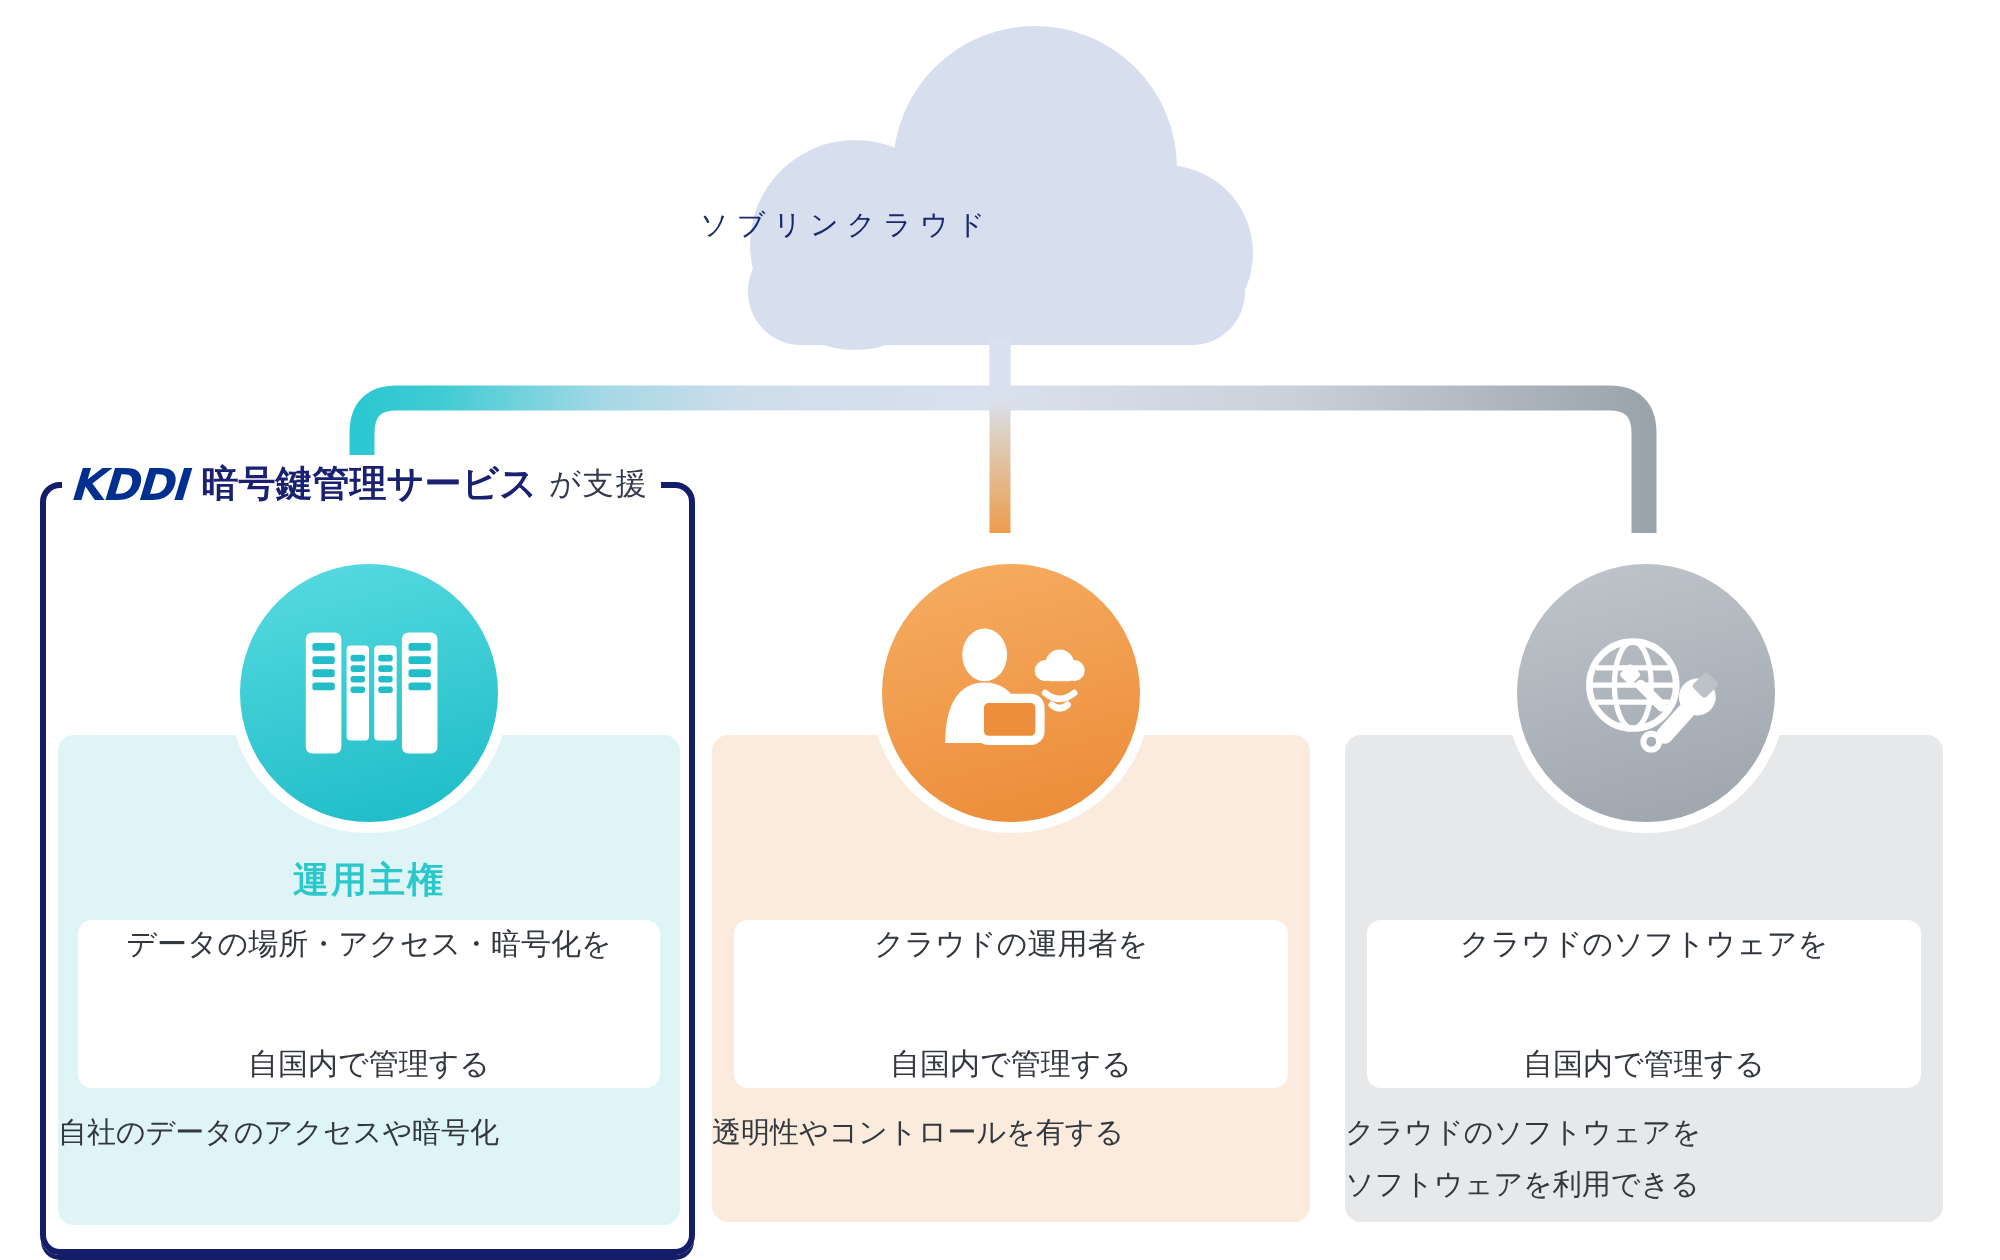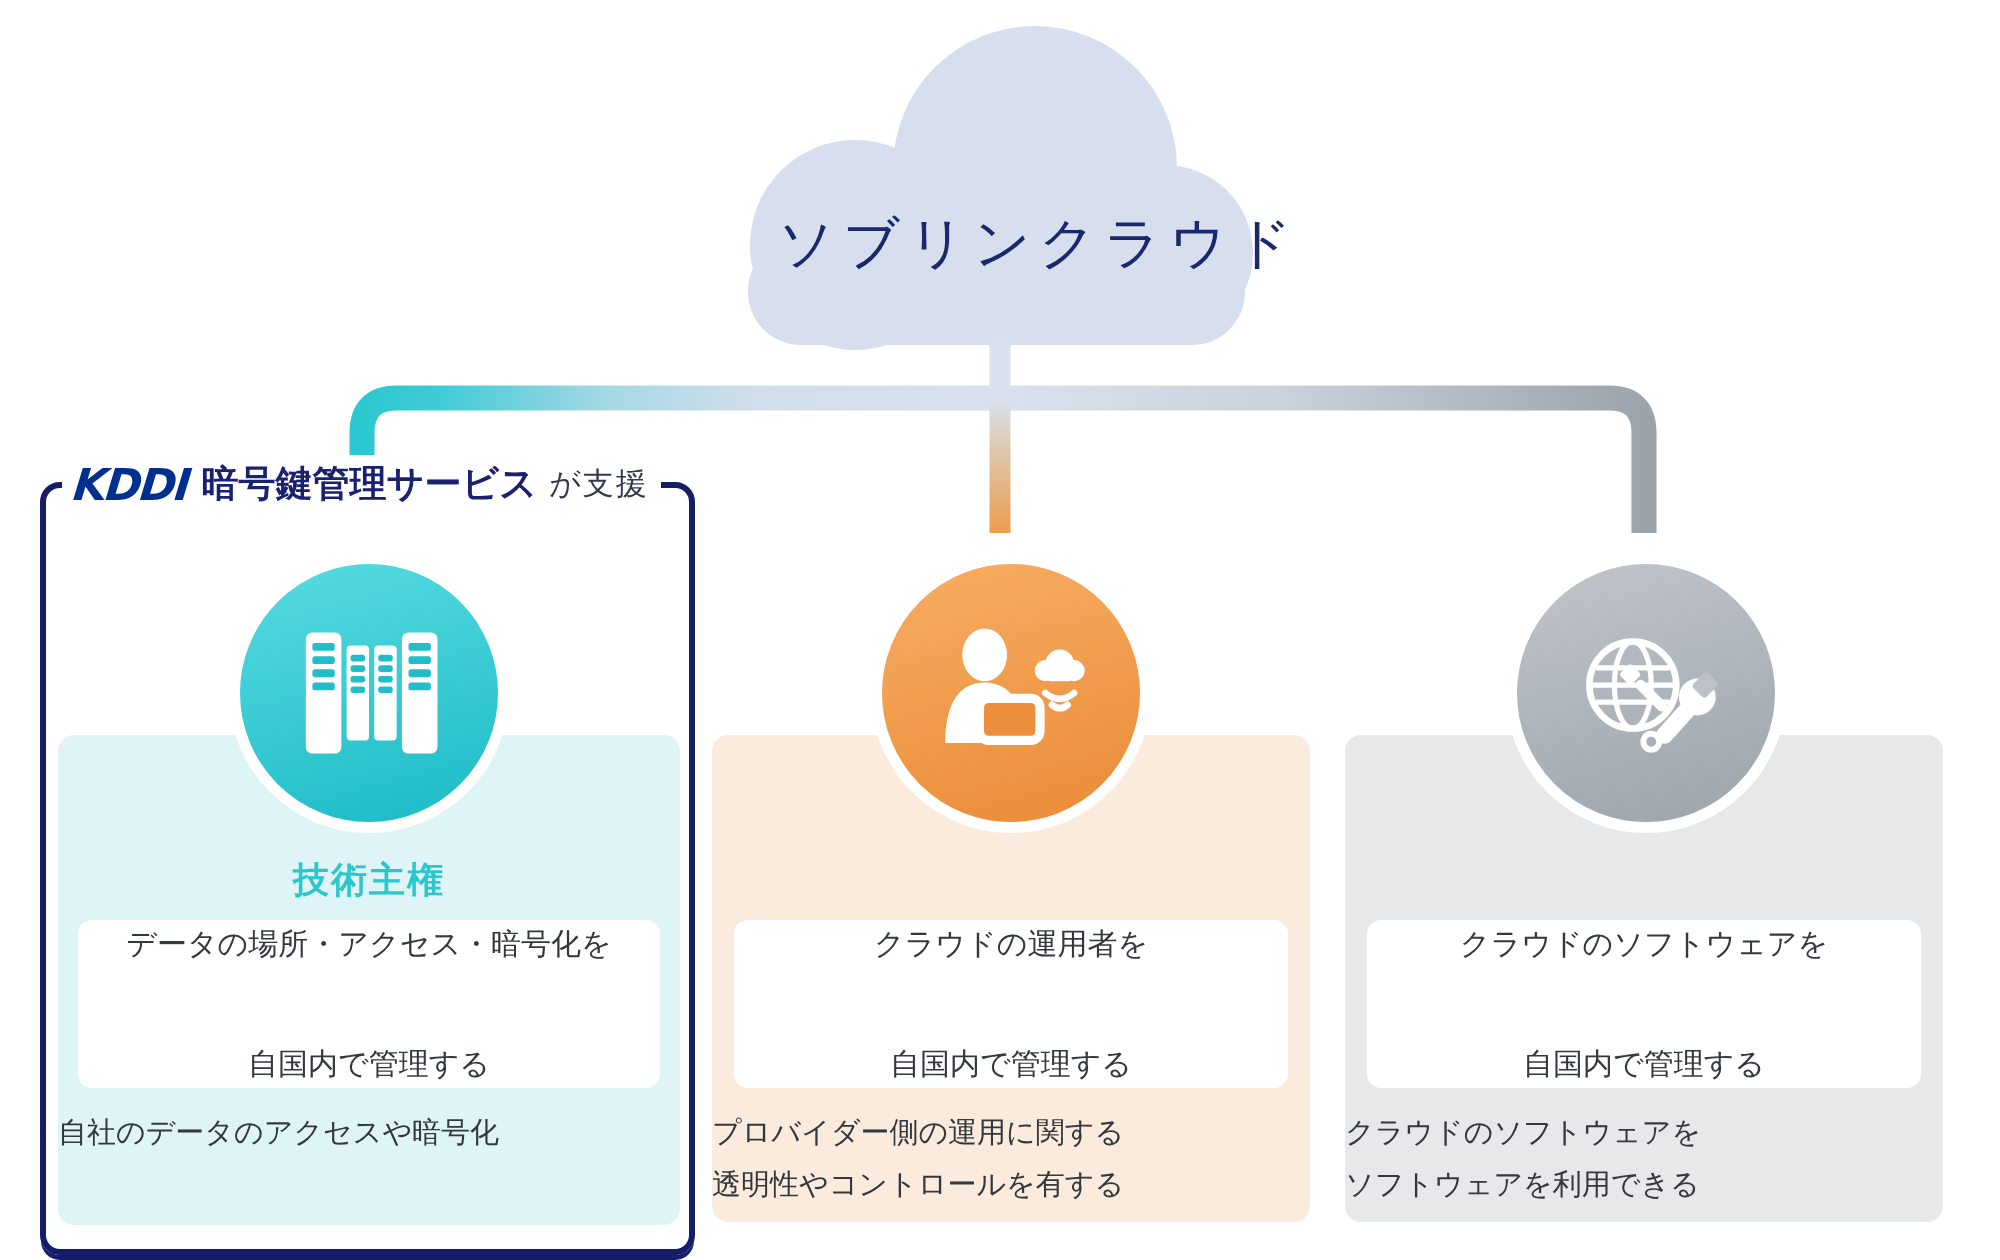--- a/index.html
+++ b/index.html
@@ -3,22 +3,22 @@
 <meta charset="utf-8">
 <style>
   html,body{margin:0;padding:0;background:#fff;}
   #stage{
     position:relative;width:2000px;height:1260px;background:#fff;overflow:hidden;
     font-family:"DejaVu Sans",sans-serif;
   }
   .abs{position:absolute;}
   
   .cloud-label{
-    left:700px;top:206px;width:600px;text-align:right;
-    font-size:56px;font-weight:500;letter-spacing:8px;color:var(--cloud-text);
+    left:700px;top:206px;width:600px;text-align:left;
+    font-size:28px;font-weight:500;letter-spacing:8px;color:var(--cloud-text);
   }
   
   .badge-frame{
     left:40px;top:482px;width:655px;height:773px;box-sizing:border-box;
     border:6px solid var(--badge-border);border-radius:20px;
     box-shadow:0 6px 0 -1px var(--badge-border);
     background:transparent;
   }
   .badge-label{
     left:62px;top:457px;height:54px;display:flex;align-items:center;gap:12px;
@@ -124,21 +124,21 @@
           <rect x="67" y="39" width="11" height="5" rx="2"></rect>
         <rect x="67" y="47" width="11" height="5" rx="2"></rect>
           <rect x="67" y="55" width="11" height="5" rx="2"></rect>
         <rect x="90" y="22" width="17" height="6" rx="2"></rect>
           <rect x="90" y="32" width="17" height="6" rx="2"></rect>
         <rect x="90" y="42" width="17" height="6" rx="2"></rect>
           <rect x="90" y="52" width="17" height="6" rx="2"></rect>
       </g>
     </svg>
   </div>
-  <div class="abs col-title" style="left: 58px; top: 856px; width: 622px; --accent: #2AC8CB; --bg: #DFF4F6; --c1: #52D8DE; --c2: #21BEC9;">技術主権</div>
+  <div class="abs col-title" style="left: 58px; top: 856px; width: 622px; --accent: #2AC8CB; --bg: #DFF4F6; --c1: #52D8DE; --c2: #21BEC9;">運用主権</div>
   <div class="abs white-box" style="left: 78px; top: 920px; width: 582px; height: 168px; --accent: #2AC8CB; --bg: #DFF4F6; --c1: #52D8DE; --c2: #21BEC9;">
     <div>データの場所・アクセス・暗号化を</div>
     <div>自国内で管理する</div>
   </div>
   <div class="abs note" style="left: 58px; top: 1106px; width: 622px; --accent: #2AC8CB; --bg: #DFF4F6; --c1: #52D8DE; --c2: #21BEC9;">
     <div>自社のデータのアクセスや暗号化</div>
   </div>
 
   <div class="abs card" style="left: 712px; top: 735px; width: 598px; height: 487px; --accent: #F09B43; --bg: #FBEBDC; --c1: #F5AA5E; --c2: #EC8E3B;"></div>
   <div class="abs icon-circle" style="left: 871px; top: 553px; --accent: #F09B43; --bg: #FBEBDC; --c1: #F5AA5E; --c2: #EC8E3B;">
@@ -156,21 +156,20 @@
         <path d="M86,60 Q97,69 108,60"></path>
         <path d="M91,69 Q97,74 103,69"></path>
       </g>
     </svg>
   </div>
   <div class="abs white-box" style="left: 734px; top: 920px; width: 554px; height: 168px; --accent: #F09B43; --bg: #FBEBDC; --c1: #F5AA5E; --c2: #EC8E3B;">
     <div>クラウドの運用者を</div>
     <div>自国内で管理する</div>
   </div>
   <div class="abs note" style="left: 712px; top: 1106px; width: 598px; --accent: #F09B43; --bg: #FBEBDC; --c1: #F5AA5E; --c2: #EC8E3B;">
-    <div>プロバイダー側の運用に関する</div>
     <div>透明性やコントロールを有する</div>
   </div>
 
   <div class="abs card" style="left: 1345px; top: 735px; width: 598px; height: 487px; --accent: #8D959C; --bg: #E6E8EA; --c1: #BDC2C8; --c2: #A0A7AF;"></div>
   <div class="abs icon-circle" style="left: 1506px; top: 553px; --accent: #8D959C; --bg: #E6E8EA; --c1: #BDC2C8; --c2: #A0A7AF;">
     <svg viewBox="0 0 120 120">
       <g fill="none" stroke="#fff" stroke-width="5">
         <circle cx="50" cy="54" r="33"></circle>
         <ellipse cx="50" cy="54" rx="14" ry="33" stroke-width="4"></ellipse>
         <path d="M22,41 H78 M17,54 H83 M22,67 H78" stroke-width="4"></path>

